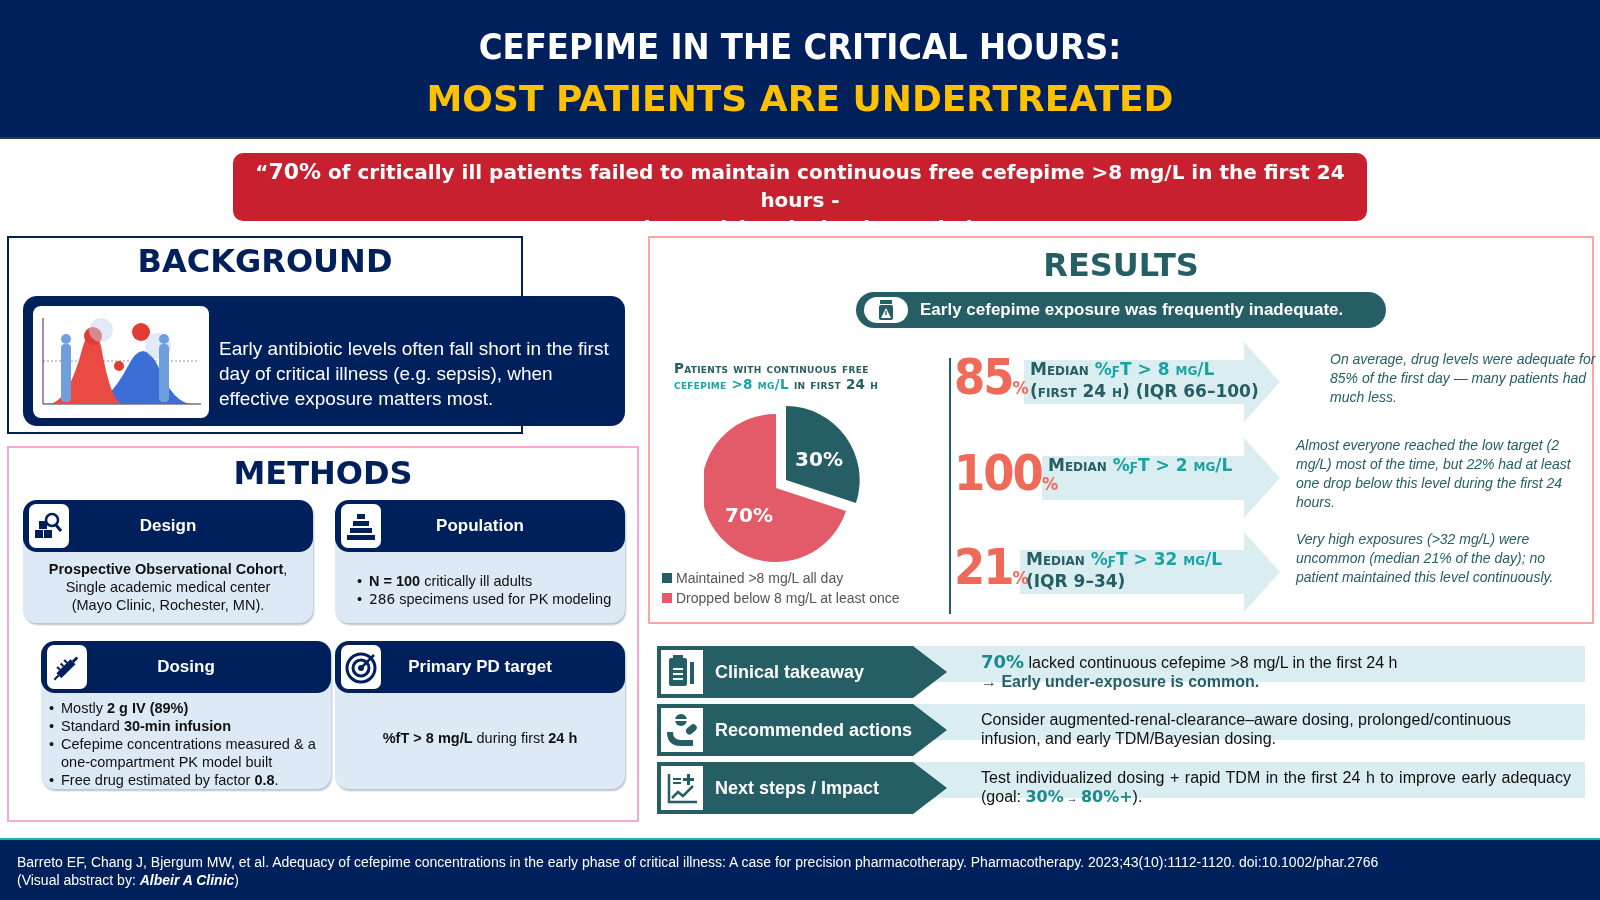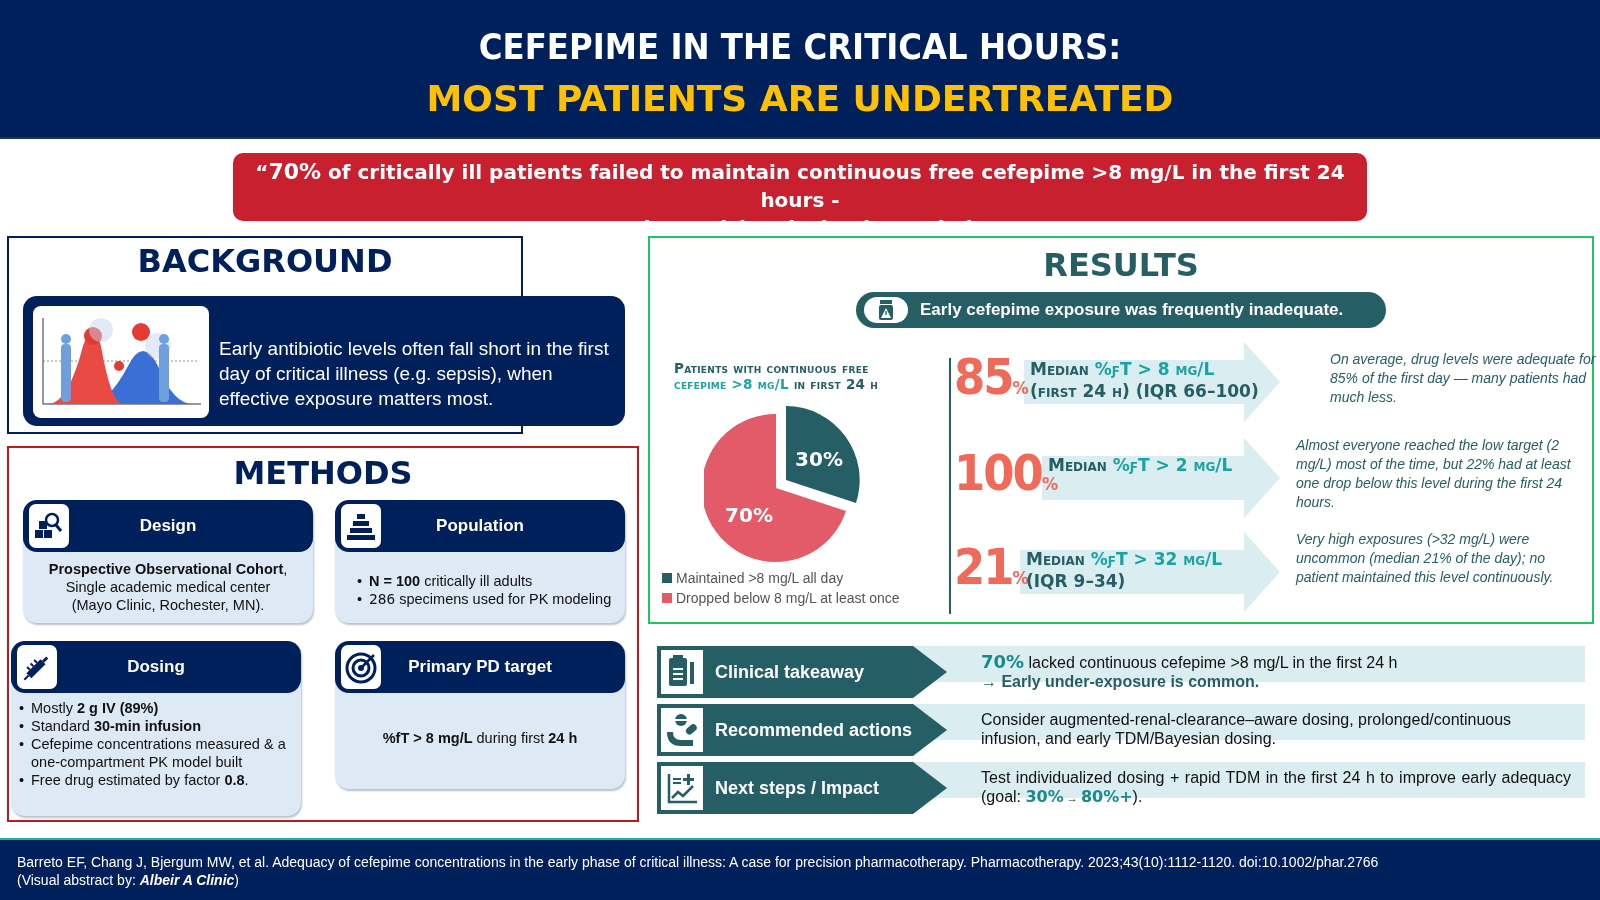--- a/index.html
+++ b/index.html
@@ -9,31 +9,31 @@
   .header .t2 { position: absolute; left: 0; right: 0; top: 78px; font-family: "DejaVu Sans", sans-serif; font-weight: 900; font-size: 36px; color: #ffc000; }
   .quote { position: absolute; left: 233px; top: 153px; width: 1134px; height: 68px; background: #c8202f; border-radius: 10px; color: #fff; text-align: center; font-family: "DejaVu Sans", sans-serif; font-weight: bold; font-size: 20px; line-height: 28px; padding-top: 5px; }
   .quote .big { font-size: 22px; font-weight: 900; }
 
   .panel-bg { position: absolute; left: 7px; top: 236px; width: 516px; height: 198px; border: 2px solid #00205b; }
   .panel-title { position: absolute; left: 0; right: 0; text-align: center; font-family: "DejaVu Sans", sans-serif; font-weight: 900; font-size: 32px; color: #00205b; }
   .bg-card { position: absolute; left: 14px; top: 58px; width: 602px; height: 130px; background: #00205b; border-radius: 14px; }
   .bg-img { position: absolute; left: 10px; top: 10px; width: 176px; height: 112px; background: #fff; border-radius: 8px; overflow: hidden; }
   .bg-text { position: absolute; left: 196px; top: 26px; width: 400px; color: #fff; font-size: 19px; line-height: 25px; margin-top: 14px; }
 
-  .panel-methods { position: absolute; left: 7px; top: 446px; width: 632px; height: 376px; border: 2px solid #b91c1c; }
+  .panel-methods { position: absolute; left: 7px; top: 446px; width: 632px; height: 376px; border: 2px solid #f9a8d4; }
   .mcard { position: absolute; width: 290px; background: #dde9f5; border-radius: 14px; box-shadow: 1px 2px 2px #b7c3cf; }
   .mcard .mhead { position: absolute; left: 0; top: 0; width: 100%; height: 52px; background: #00205b; border-radius: 14px 14px 14px 14px; color: #fff; font-weight: bold; font-size: 17px; text-align: center; line-height: 52px; }
   .mcard .micon { position: absolute; left: 6px; top: 4px; width: 40px; height: 44px; background: #fff; border-radius: 7px; }
   .mcard .mbody { position: absolute; left: 0; right: 0; top: 60px; font-size: 14.5px; color: #111; line-height: 18px; }
   .mbody ul { list-style: none; padding-left: 22px; }
   .mbody li { position: relative; padding-left: 12px; }
   .mbody li:before { content: "•"; position: absolute; left: 0; }
   .mono { font-family: "DejaVu Sans Mono", monospace; font-weight: normal; }
 
-  .panel-results { position: absolute; left: 648px; top: 236px; width: 946px; height: 388px; border: 2px solid #22c55e; }
+  .panel-results { position: absolute; left: 648px; top: 236px; width: 946px; height: 388px; border: 2px solid #fca5a5; }
   .res-title { position: absolute; left: 0; right: 0; top: 8px; text-align: center; font-family: "DejaVu Sans", sans-serif; font-weight: 900; font-size: 32px; color: #265e66; }
   .res-pill { position: absolute; left: 206px; top: 54px; width: 530px; height: 36px; background: #265e66; border-radius: 18px; color: #fff; font-weight: bold; font-size: 17px; line-height: 36px; padding-left: 64px; }
   .res-pill .pill-icon { position: absolute; left: 8px; top: 5px; width: 44px; height: 26px; background: #fff; border-radius: 13px; }
   .pie-title { position: absolute; left: 24px; top: 122px; font-family: "DejaVu Sans", sans-serif; font-weight: bold; font-size: 13.5px; line-height: 16px; color: #265e66; font-variant: small-caps; letter-spacing: 0.3px; }
   .pie-title .accent { color: #1aa3a3; }
   .pie { position: absolute; left: 54px; top: 166px; width: 160px; height: 160px; }
   .legend { position: absolute; left: 12px; top: 330px; font-size: 14px; color: #555; line-height: 20px; }
   .legend .sw { display: inline-block; width: 10px; height: 10px; margin-right: 4px; }
   .vline { position: absolute; left: 299px; top: 120px; width: 2px; height: 256px; background: #265e66; }
   .stat { position: absolute; left: 304px; width: 330px; height: 80px; }
@@ -129,21 +129,21 @@
       <span>Population</span>
     </div>
     <div class="mbody" style="top:72px;">
       <ul>
         <li><b>N = 100</b><span> critically ill adults</span></li>
         <li><b class="mono">286</b><span> specimens used for PK modeling</span></li>
       </ul>
     </div>
   </div>
 
-  <div class="mcard" style="left:2px; top:193px; height:175px;">
+  <div class="mcard" style="left:32px; top:193px; height:148px;">
     <div class="mhead">
       <span class="micon">
         <svg width="40" height="44" viewBox="0 0 40 44">
             <g transform="rotate(-45 20 22)">
               <rect x="8" y="19" width="20" height="7" fill="#00205b"></rect>
               <rect x="28" y="21" width="6" height="3" fill="#00205b"></rect>
               <rect x="2" y="21" width="6" height="2" fill="#00205b"></rect>
               <rect x="12" y="15" width="2" height="4" fill="#00205b"></rect>
               <rect x="17" y="15" width="2" height="4" fill="#00205b"></rect>
               <rect x="22" y="15" width="2" height="4" fill="#00205b"></rect>

